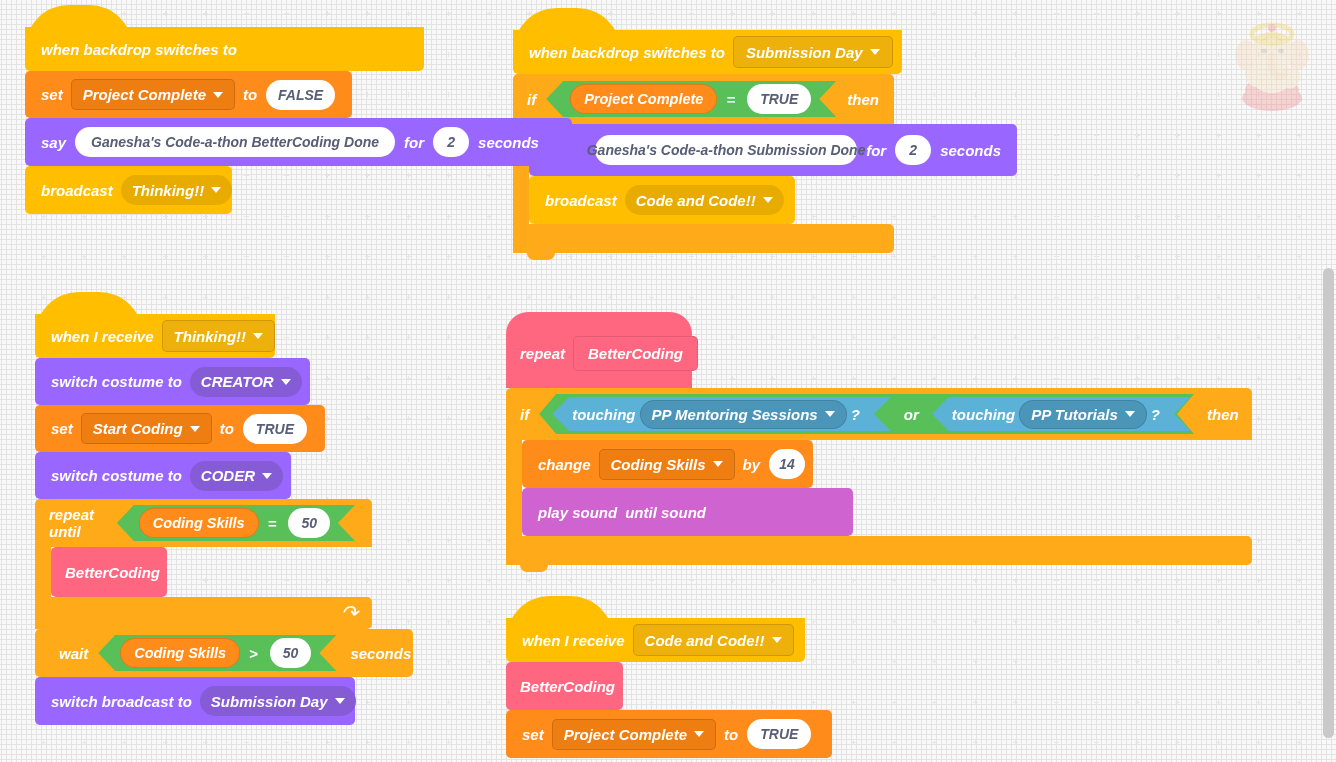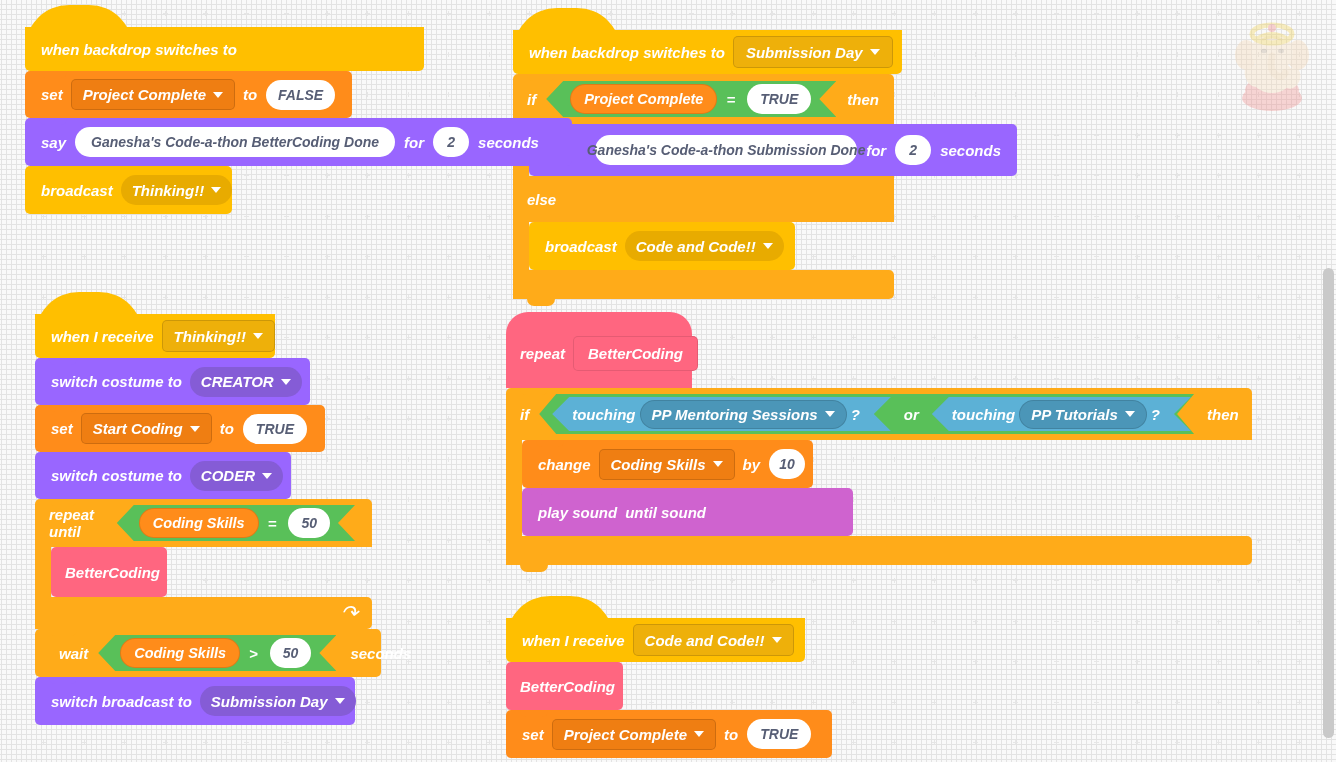--- a/index.html
+++ b/index.html
@@ -2139,23 +2139,20 @@
 
           <div class="blk c-looks notch-top" style="width:488px;height:52px;position:relative;z-index:3;">
             <span class="oval txt" style="padding:0 16px;margin-left:54px;">Ganesha's Code-a-thon Submission Done</span>
             <span class="lbl">for</span>
             <span class="oval num">2</span>
             <span class="lbl">seconds</span>
           </div>
         </div>
       </div>
 
-      <div class="c-mid" style="width:381px;height:46px;">
-        <span class="lbl">else</span>
-      </div>
 
       <div class="c-body">
         <div class="c-arm" style="height:48px;"></div>
         <div class="c-body-inner">
           <div class="blk c-event notch-top bump" style="width:266px;height:48px;">
             <span class="lbl">broadcast</span>
             <span class="dd c-event-in" style="border-radius:16px;height:30px;">
               <span>Code and Code!!</span>
               <span class="caret"></span>
             </span>
@@ -2226,21 +2223,21 @@
             <span class="lbl">BetterCoding</span>
           </div>
         </div>
       </div>
 
       <div class="c-foot" style="width:337px;height:32px;">
         <span class="loop-arrow">↷</span>
       </div>
     </div>
 
-    <div class="blk c-control notch-top" style="width:346px;height:48px;margin-top:0;padding-left:20px;">
+    <div class="blk c-control notch-top" style="width:378px;height:48px;margin-top:0;padding-left:20px;">
       <span class="lbl">wait</span>
       <span class="hex green" style="height:36px;margin-left:6px;">
         <span class="pad" style="padding-left:14px;display:inline-flex;align-items:center;">
           <span class="rep">Coding Skills</span>
           <span style="padding:0 7px;">&gt;</span>
           <span class="oval" style="margin-right:8px;">50</span>
         </span>
       </span>
       <span class="lbl" style="margin-left:7px;">seconds</span>
     </div>
@@ -2297,21 +2294,21 @@
       <div class="c-body">
         <div class="c-arm" style="height:96px;"></div>
         <div class="c-body-inner">
           <div class="blk c-var notch-top" style="width:291px;height:48px;">
             <span class="lbl">change</span>
             <span class="dd boxed c-var-in" style="border-radius:5px;height:31px;">
               <span>Coding Skills</span>
               <span class="caret"></span>
             </span>
             <span class="lbl">by</span>
-            <span class="oval num">10</span>
+            <span class="oval num">14</span>
           </div>
 
           <div class="blk c-sound notch-top bump" style="width:331px;height:48px;">
             <span class="lbl">play sound</span>
             <span class="lbl">until sound</span>
           </div>
         </div>
       </div>
 
       <div class="c-foot" style="width:746px;height:29px;"></div>

